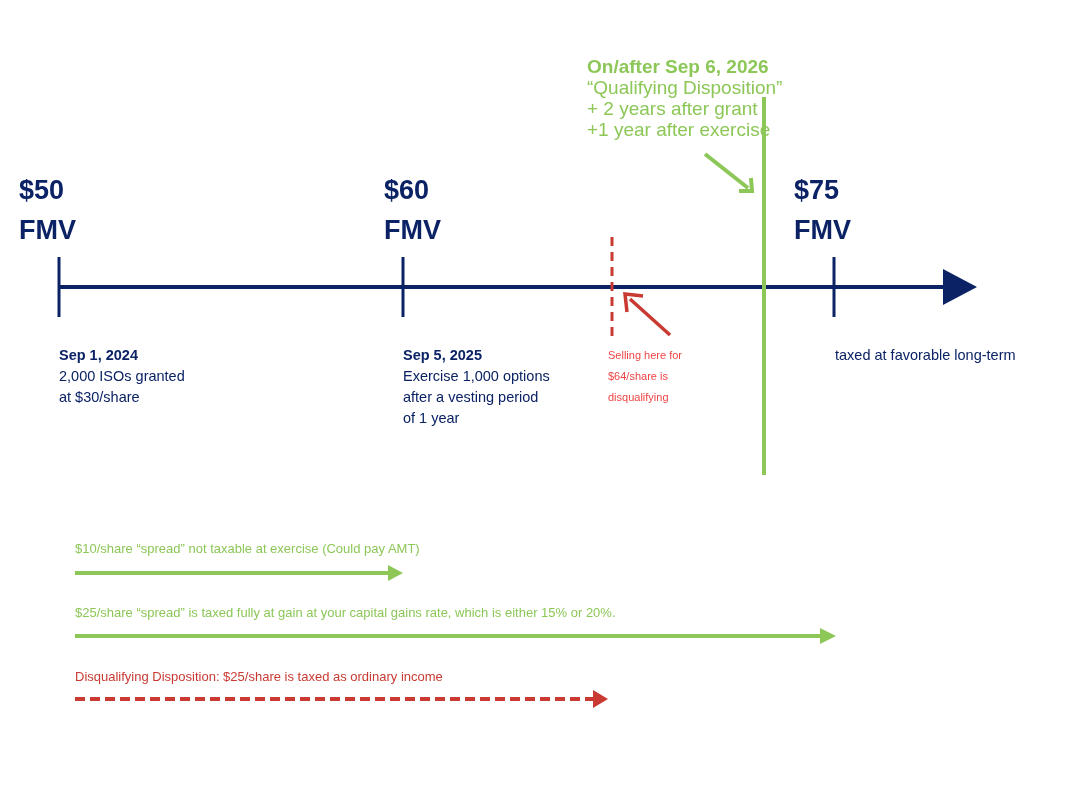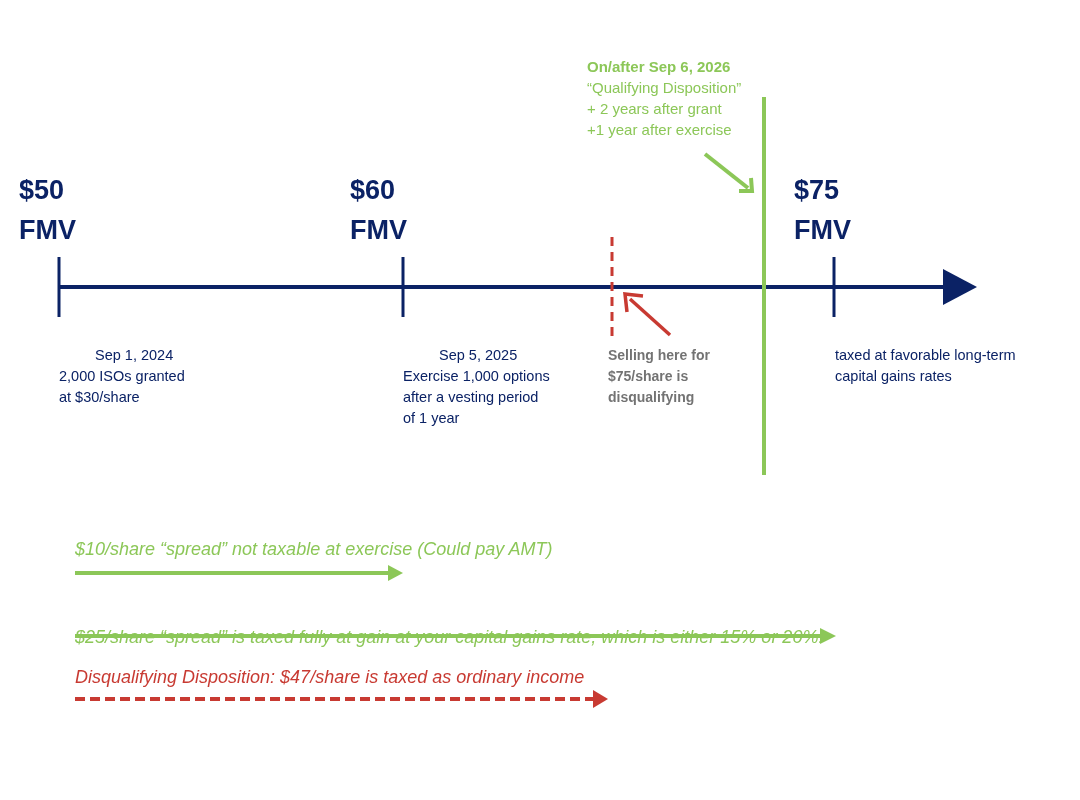--- a/index.html
+++ b/index.html
@@ -3,25 +3,25 @@
   <meta charset="utf-8">
   <style>
     html, body { margin: 0; padding: 0; background: #ffffff; }
     body { width: 1080px; height: 800px; position: relative; overflow: hidden;
            font-family: "Liberation Sans", "DejaVu Sans", sans-serif; }
     .abs { position: absolute; }
     svg.canvas { position: absolute; left: 0; top: 0; }
     .price { color: #0b2265; font-weight: bold; font-size: 27px; line-height: 40px; }
     .price div { white-space: nowrap; }
     .event { color: #0b2265; font-size: 14.5px; line-height: 21px; }
-    .event .date { font-weight: normal; margin-left: 36px; }
-    .red-note { color: #737373; font-size: 14px; line-height: 21px; font-weight: bold; }
-    .green-note { color: #8cc758; font-size: 15px; line-height: 21px; }
+    .event .date { font-weight: bold; }
+    .red-note { color: #ef4444; font-size: 11px; line-height: 21px; }
+    .green-note { color: #8cc758; font-size: 19px; line-height: 21px; }
     .green-note .hd { font-weight: bold; }
-    .legend-label { font-size: 18px; line-height: 20px; white-space: nowrap; font-style: italic; }
+    .legend-label { font-size: 13px; line-height: 20px; white-space: nowrap; }
     .legend-label.green { color: #8cc758; }
     .legend-label.red { color: #c83a32; }
   </style>
 </head>
 <body>
 
 <svg class="canvas" width="1080" height="800" viewBox="0 0 1080 800">
 
   <line x1="59" y1="287" x2="948" y2="287" stroke="#0b2265" stroke-width="4"></line>
   <polygon points="943,269 977,287 943,305" fill="#0b2265"></polygon>
@@ -54,21 +54,21 @@
   <div class="hd">On/after Sep 6, 2026</div>
   <div>“Qualifying Disposition”</div>
   <div>+ 2 years after grant</div>
   <div>+1 year after exercise</div>
 </div>
 
 <div class="abs price" style="left:19px; top:170px; width:80px;">
   <div>$50</div>
   <div>FMV</div>
 </div>
-<div class="abs price" style="left:350px; top:170px; width:80px;">
+<div class="abs price" style="left:384px; top:170px; width:80px;">
   <div>$60</div>
   <div>FMV</div>
 </div>
 <div class="abs price" style="left:794px; top:170px; width:80px;">
   <div>$75</div>
   <div>FMV</div>
 </div>
 
 <div class="abs event" style="left:59px; top:345px;">
   <div class="date">Sep 1, 2024</div>
@@ -76,24 +76,23 @@
   <div>at $30/share</div>
 </div>
 <div class="abs event" style="left:403px; top:345px;">
   <div class="date">Sep 5, 2025</div>
   <div>Exercise 1,000 options</div>
   <div>after a vesting period</div>
   <div>of 1 year</div>
 </div>
 <div class="abs event" style="left:835px; top:345px;">
   <div>taxed at favorable long-term</div>
-  <div>capital gains rates</div>
 </div>
 
 <div class="abs red-note" style="left:608px; top:345px;">
   <div>Selling here for</div>
-  <div>$75/share is</div>
+  <div>$64/share is</div>
   <div>disqualifying</div>
 </div>
 
 <div class="abs legend-label green" style="left:75px; top:539px;">$10/share “spread” not taxable at exercise (Could pay AMT)</div>
-<div class="abs legend-label green" style="left:75px; top:603px;margin-top:24px;">$25/share “spread” is taxed fully at gain at your capital gains rate, which is either 15% or 20%.</div>
-<div class="abs legend-label red" style="left:75px; top:667px;">Disqualifying Disposition: $47/share is taxed as ordinary income</div>
+<div class="abs legend-label green" style="left:75px; top:603px;">$25/share “spread” is taxed fully at gain at your capital gains rate, which is either 15% or 20%.</div>
+<div class="abs legend-label red" style="left:75px; top:667px;">Disqualifying Disposition: $25/share is taxed as ordinary income</div>
 
 </body></html>

